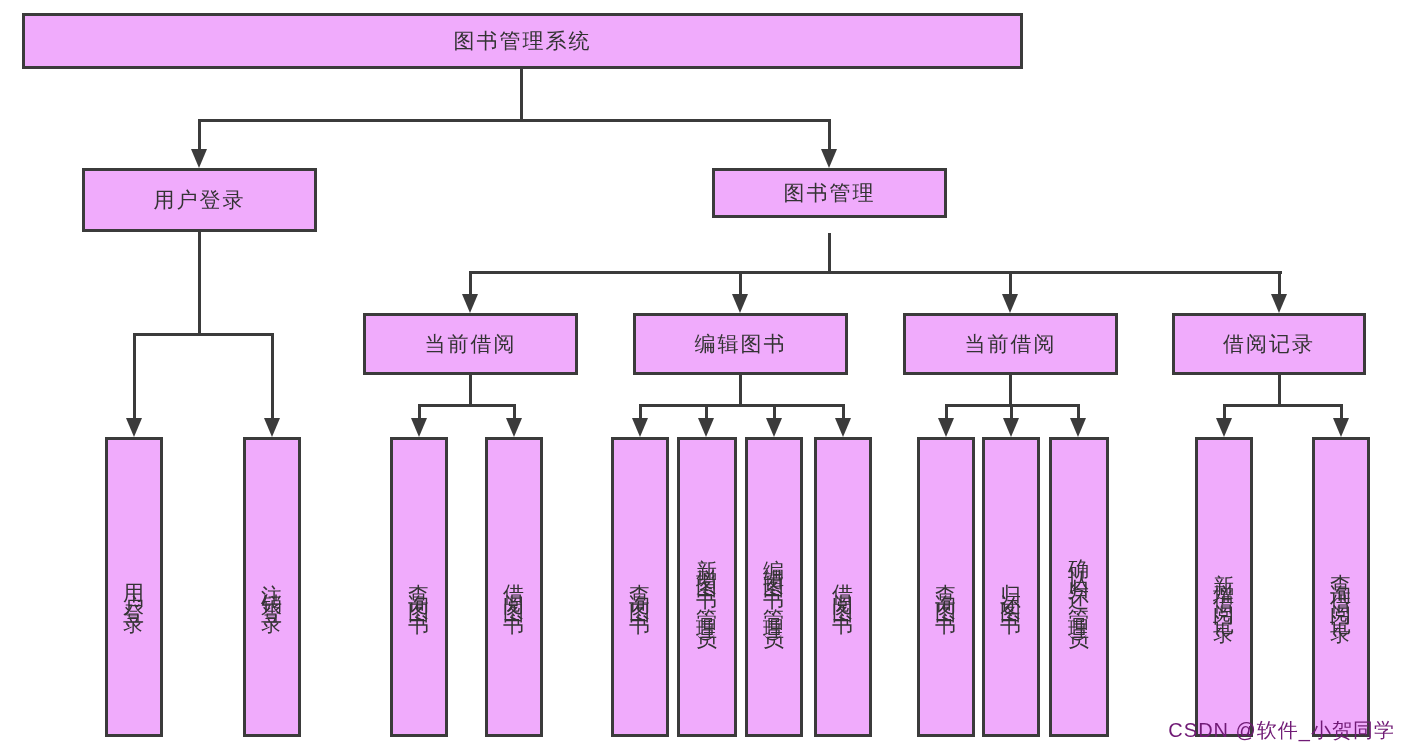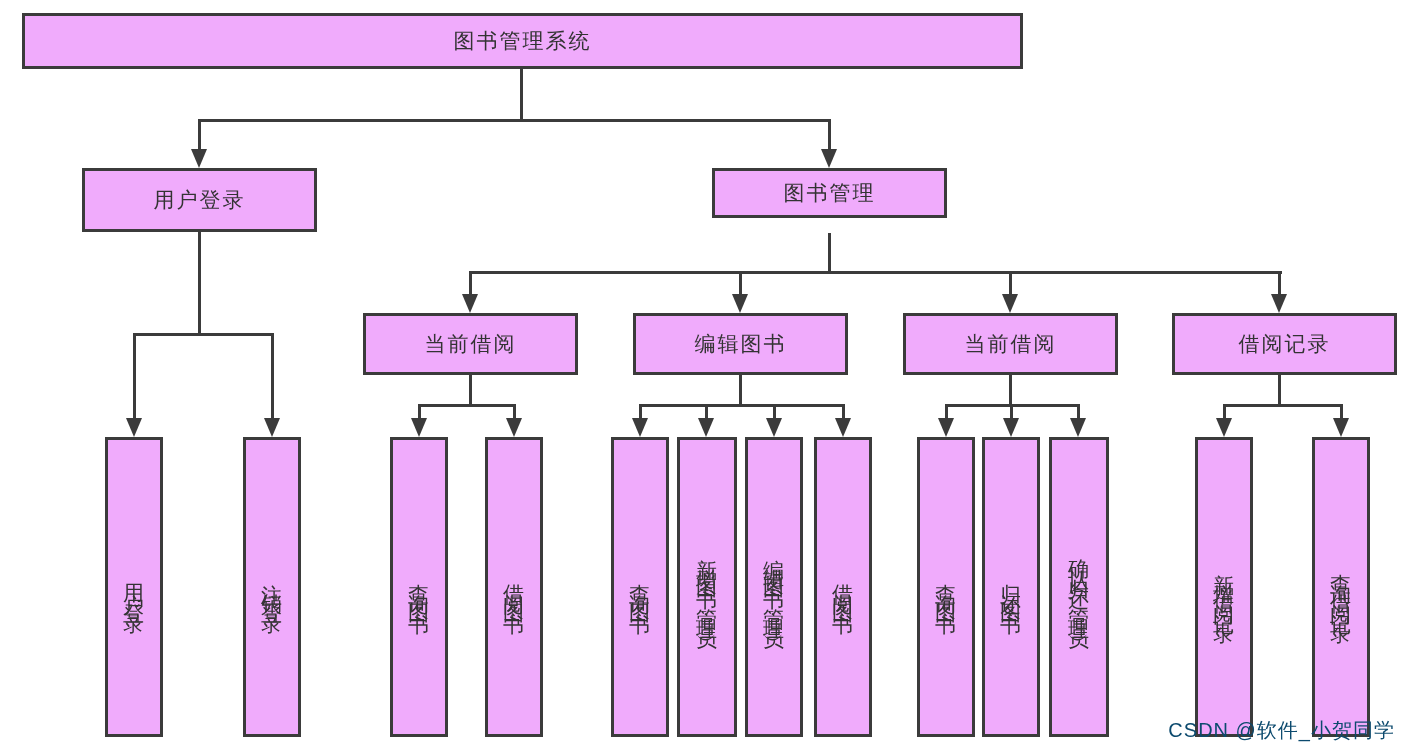--- a/index.html
+++ b/index.html
@@ -18,21 +18,21 @@
     font-size:21px;line-height:1;letter-spacing:10px;color:#333333;
   }
   .hline{position:absolute;height:3px;background:#3b3b3b;}
   .vline{position:absolute;width:3px;background:#3b3b3b;}
   .tri{
     position:absolute;width:0;height:0;
     border-left:8px solid transparent;border-right:8px solid transparent;
     border-top:19px solid #3b3b3b;
   }
   #watermark{
-    position:absolute;right:10px;bottom:3px;font-size:20px;color:#0c4a6e;
+    position:absolute;right:10px;bottom:3px;font-size:20px;color:#701a75;
     letter-spacing:1px;white-space:nowrap;
   }
 </style>
 </head>
 <body>
 
 <div id="canvas">
 
   <div class="box hnode" style="left:22px;top:13px;width:1001px;height:56px;">
     <span>图书管理系统</span>
@@ -72,21 +72,21 @@
 
   <div class="box hnode" style="left:363px;top:313px;width:215px;height:62px;">
     <span>当前借阅</span>
   </div>
   <div class="box hnode" style="left:633px;top:313px;width:215px;height:62px;">
     <span>编辑图书</span>
   </div>
   <div class="box hnode" style="left:903px;top:313px;width:215px;height:62px;">
     <span>当前借阅</span>
   </div>
-  <div class="box hnode" style="left:1172px;top:313px;width:225px;height:62px;">
+  <div class="box hnode" style="left:1172px;top:313px;width:194px;height:62px;">
     <span>借阅记录</span>
   </div>
 
   <div class="vline" style="left:469px;top:375px;height:32px;"></div>
   <div class="hline" style="left:418px;top:404px;width:98px;"></div>
   <div class="vline" style="left:418px;top:404px;height:15px;"></div>
   <div class="tri" style="left:411px;top:418px;"></div>
   <div class="vline" style="left:513px;top:404px;height:15px;"></div>
   <div class="tri" style="left:506px;top:418px;"></div>
 

